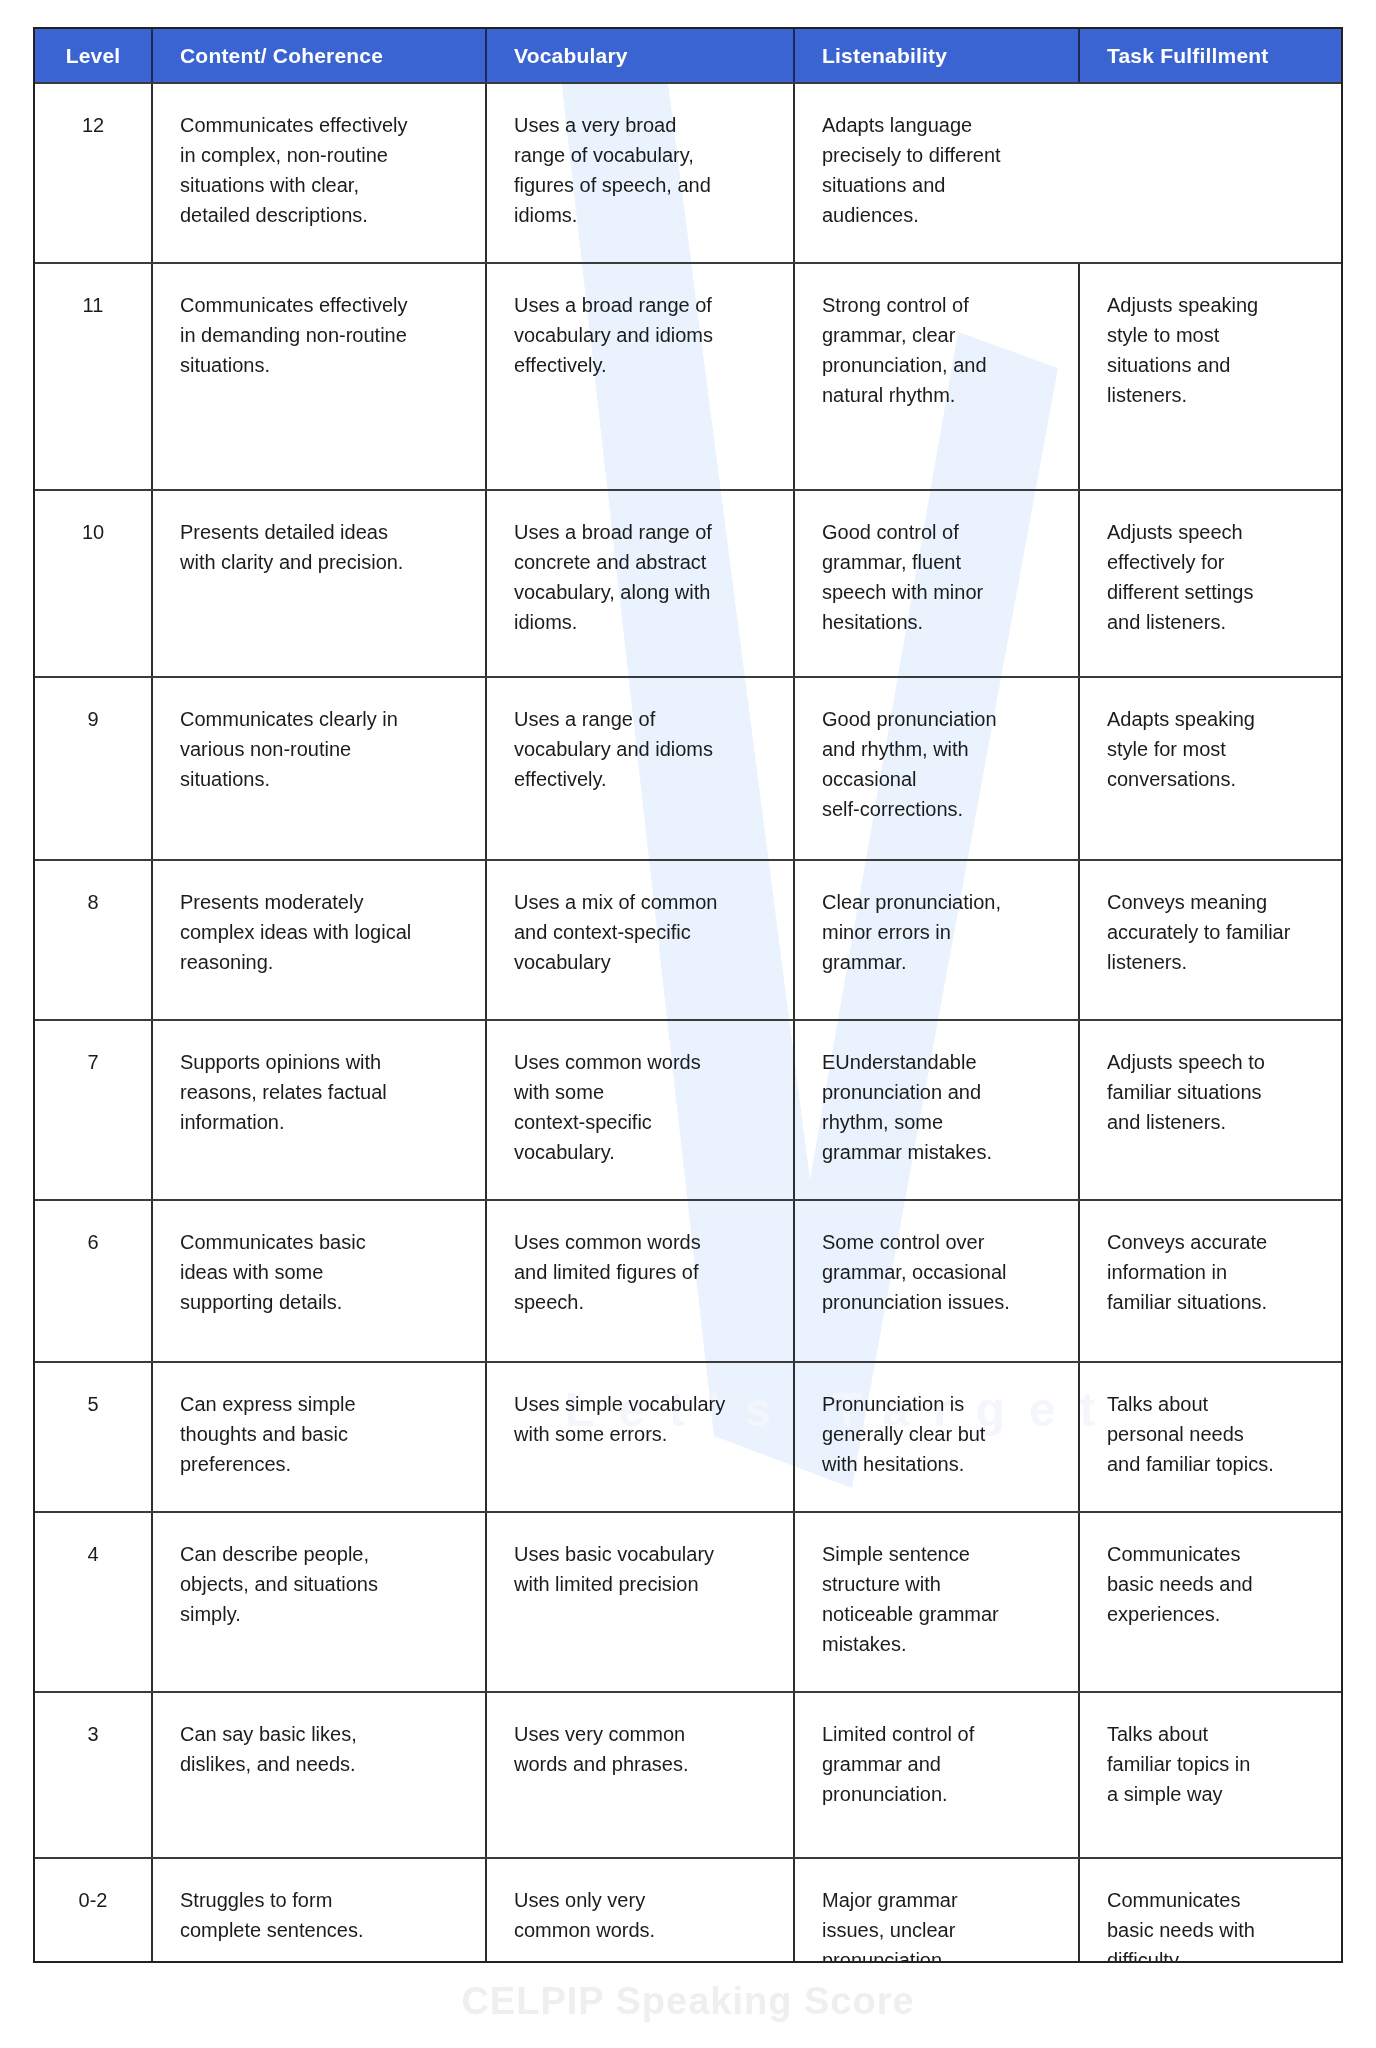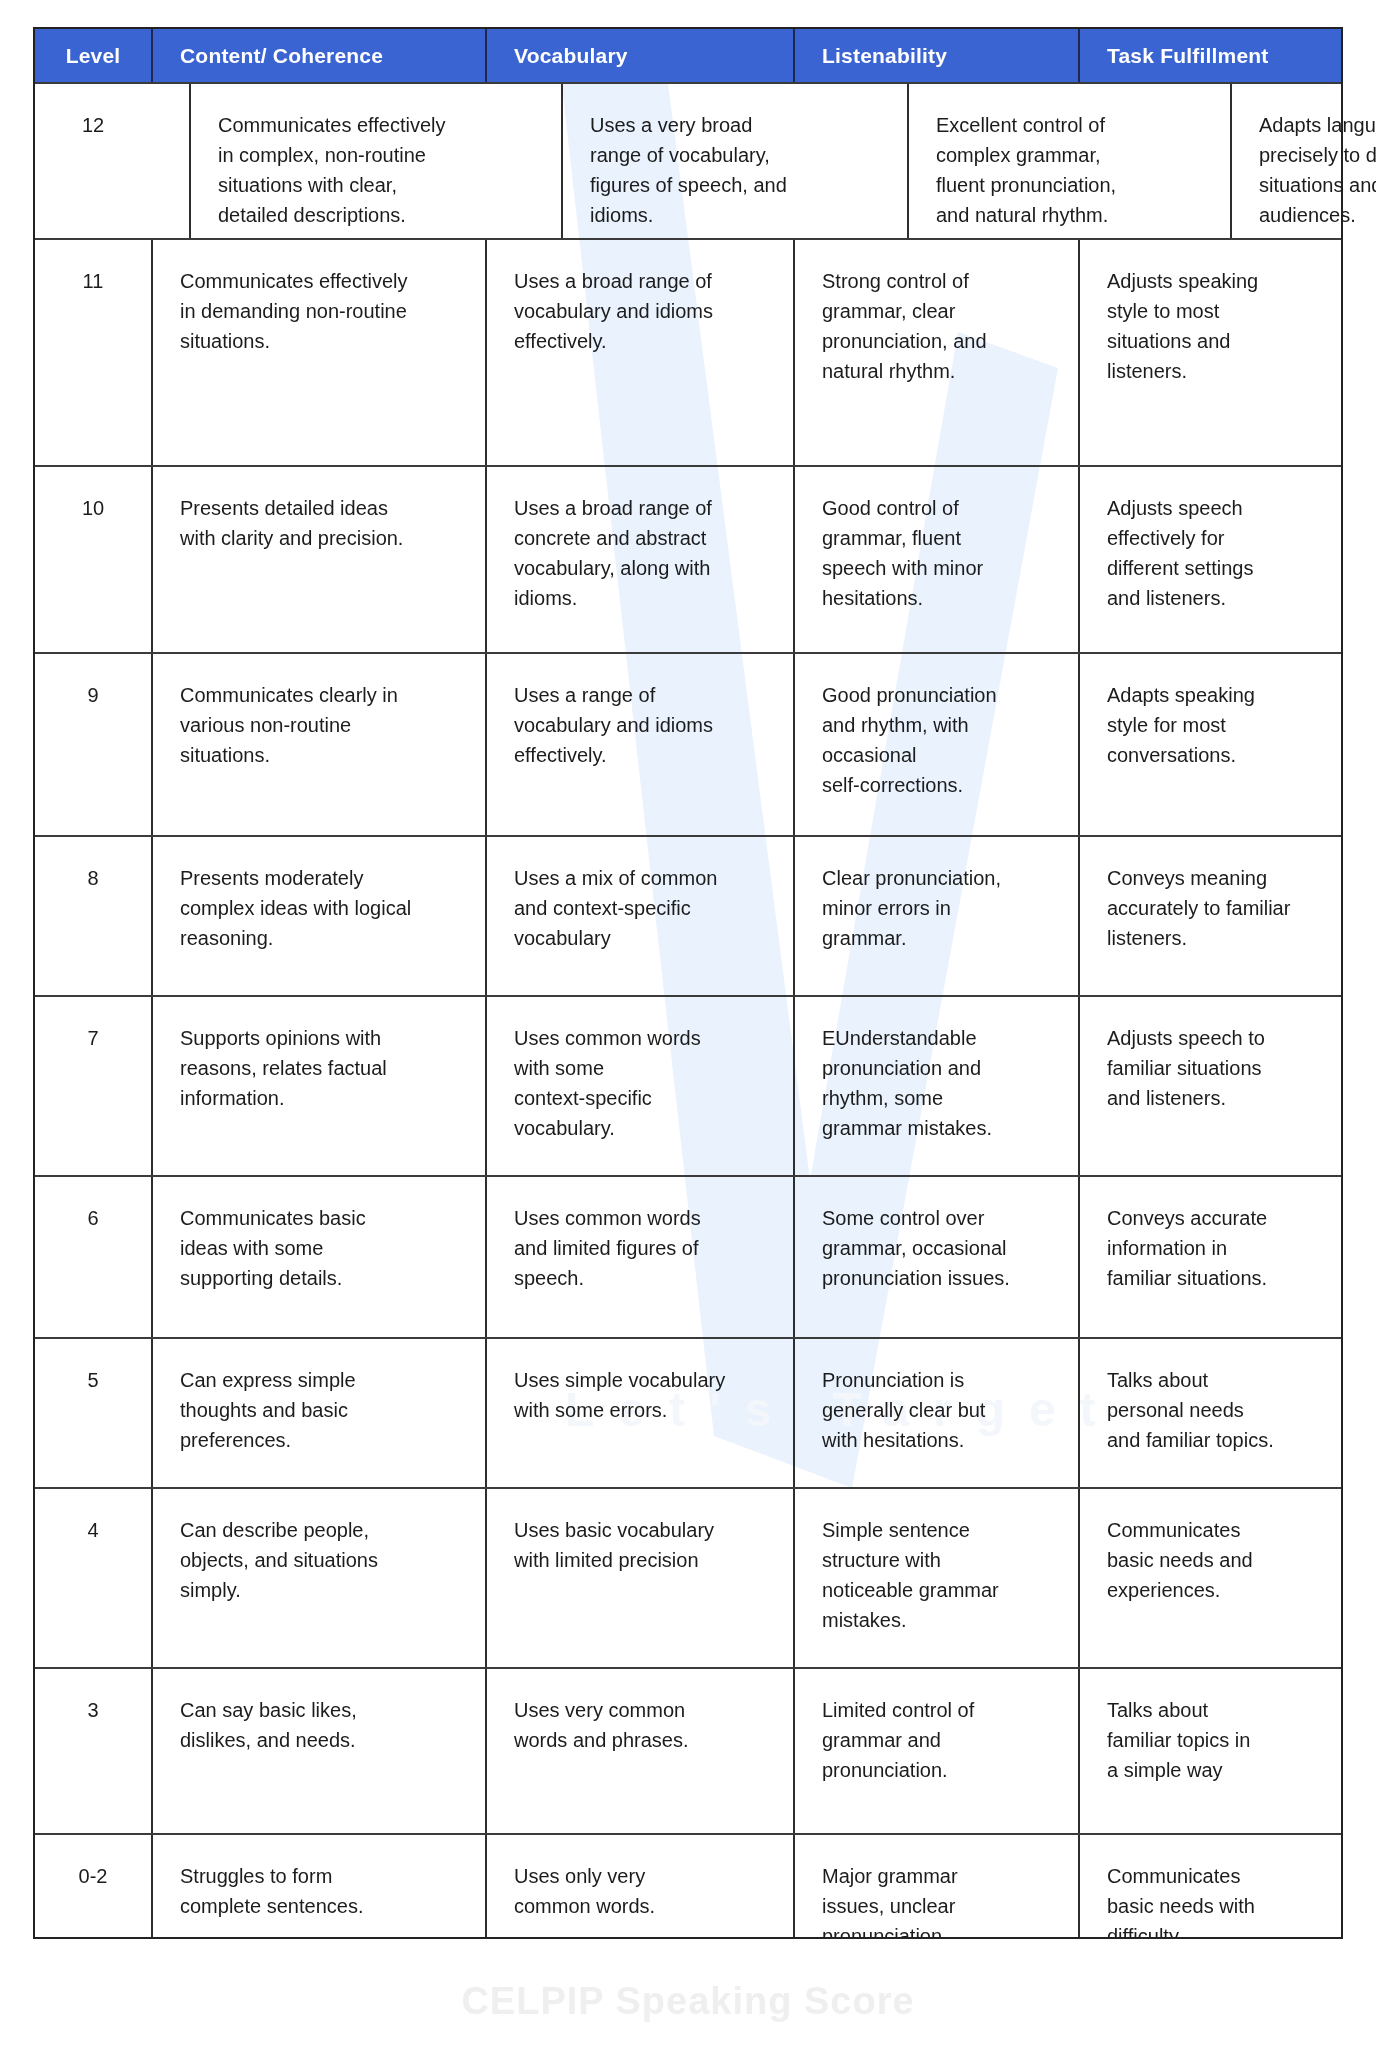--- a/index.html
+++ b/index.html
@@ -106,34 +106,30 @@
     <div class="thead">
       <div class="trow" style="background: rgb(59, 100, 211);">
         <div class="cell level">Level</div>
         <div class="cell">Content/ Coherence</div>
         <div class="cell">Vocabulary</div>
         <div class="cell">Listenability</div>
         <div class="cell">Task Fulfillment</div>
       </div>
     </div>
     <div class="tbody">
-        <div class="trow" style="height: 156px; gap: 38px;">
+        <div class="trow" style="height: 180px;">
           <div class="cell level">12</div>
           <div class="cell">Communicates effectively
 in complex, non-routine
 situations with clear,
 detailed descriptions.</div>
           <div class="cell">Uses a very broad
 range of vocabulary,
 figures of speech, and
 idioms.</div>
-          <div class="cell">Excellent control of
-complex grammar,
-fluent pronunciation,
-and natural rhythm.</div>
           <div class="cell">Adapts language
 precisely to different
 situations and
 audiences.</div>
         </div>
         <div class="trow" style="height: 227px;">
           <div class="cell level">11</div>
           <div class="cell">Communicates effectively
 in demanding non-routine
 situations.</div>

